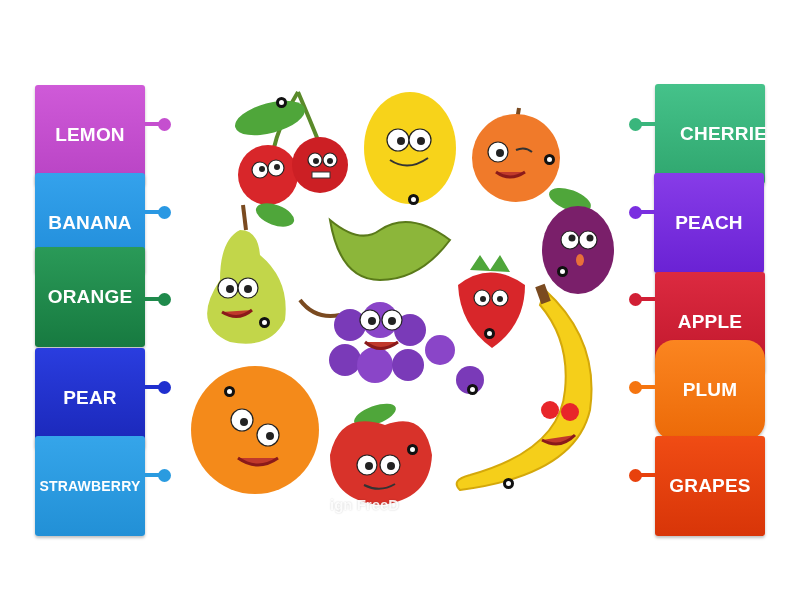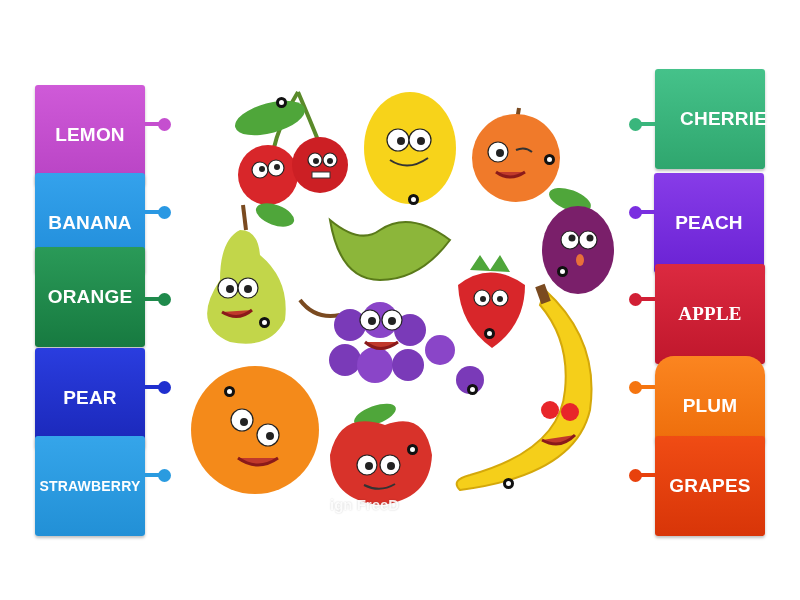--- a/index.html
+++ b/index.html
@@ -63,39 +63,39 @@
 </div>
 <div class="conn" style="left:145px;top:385px;width:14px;background:#1f2fcf;"></div>
 <div class="dot" style="left:158px;top:381px;background:#1f2fcf;"></div>
 
 <div class="label-box small" style="left:35px;top:436px;background:linear-gradient(#35a5ea,#2290d6);">
   <span>STRAWBERRY</span>
 </div>
 <div class="conn" style="left:145px;top:473px;width:14px;background:#2a9be0;"></div>
 <div class="dot" style="left:158px;top:469px;background:#2a9be0;"></div>
 
-<div class="label-box" style="left:655px;top:69px;background:linear-gradient(#45c28a,#2fa66e);padding-left:40px;">
+<div class="label-box" style="left:655px;top:84px;background:linear-gradient(#45c28a,#2fa66e);padding-left:40px;">
   <span>CHERRIES</span>
 </div>
 <div class="conn" style="left:641px;top:122px;width:14px;background:#39b67c;"></div>
 <div class="dot" style="left:629px;top:118px;background:#39b67c;"></div>
 
 <div class="label-box" style="left:654px;top:173px;background:linear-gradient(#873ce8,#6a22d4);">
   <span>PEACH</span>
 </div>
 <div class="conn" style="left:641px;top:210px;width:14px;background:#7a2fe0;"></div>
 <div class="dot" style="left:629px;top:206px;background:#7a2fe0;"></div>
 
-<div class="label-box" style="left:655px;top:264px;background:linear-gradient(#dc2a40,#c0172c);font-family:Liberation Serif, serif;">
+<div class="label-box" style="left:655px;top:272px;background:linear-gradient(#dc2a40,#c0172c);">
   <span>APPLE</span>
 </div>
 <div class="conn" style="left:641px;top:297px;width:14px;background:#d11f35;"></div>
 <div class="dot" style="left:629px;top:293px;background:#d11f35;"></div>
 
-<div class="label-box" style="left:655px;top:356px;background:linear-gradient(#fb8520,#ec6a08);border-radius:19px;">
+<div class="label-box" style="left:655px;top:340px;background:linear-gradient(#fb8520,#ec6a08);border-radius:19px;">
   <span>PLUM</span>
 </div>
 <div class="conn" style="left:641px;top:385px;width:14px;background:#f57510;"></div>
 <div class="dot" style="left:629px;top:381px;background:#f57510;"></div>
 
 <div class="label-box" style="left:655px;top:436px;background:linear-gradient(#f04c14,#d83508);">
   <span>GRAPES</span>
 </div>
 <div class="conn" style="left:641px;top:473px;width:14px;background:#e8410c;"></div>
 <div class="dot" style="left:629px;top:469px;background:#e8410c;"></div>

